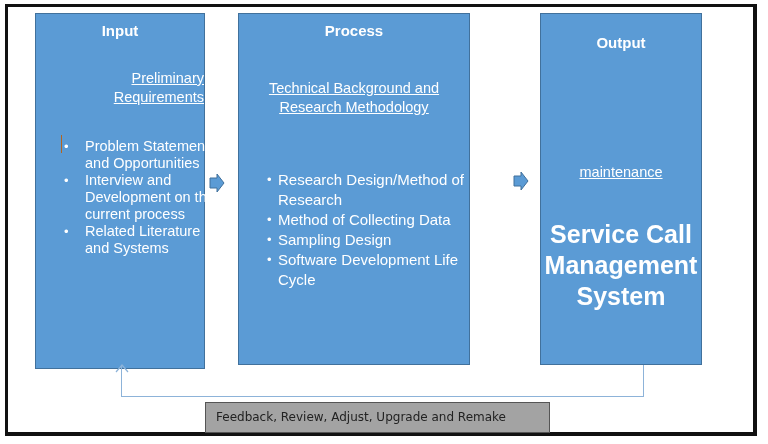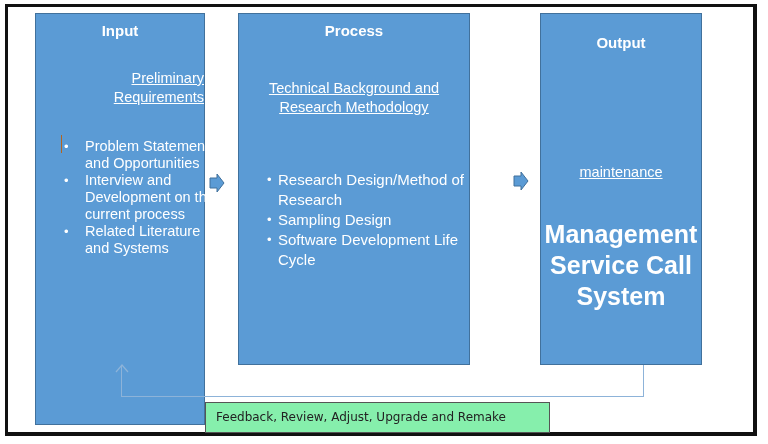--- a/index.html
+++ b/index.html
@@ -5,39 +5,39 @@
     html, body { margin: 0; padding: 0; background: #ffffff; }
     body { width: 768px; height: 444px; position: relative; overflow: hidden; font-family: "Liberation Sans", sans-serif; }
     .frame { position: absolute; left: 5px; top: 4px; width: 752px; height: 432px; border: 3px solid #111111; border-right-width: 4px; border-bottom-width: 4px; box-sizing: border-box; background: #ffffff; }
     .box { position: absolute; background: #5b9bd5; border: 1px solid #41719c; box-sizing: border-box; color: #ffffff; }
     .box-title { position: absolute; left: 0; right: 0; text-align: center; font-weight: bold; font-size: 15px; }
     .box-sub { position: absolute; left: 0; right: 0; text-align: center; font-size: 14.5px; line-height: 19px; }
     .box-sub span { text-decoration: underline; }
     ul.blist { position: absolute; margin: 16px; padding: 0; list-style: none; font-size: 14.5px; line-height: 17px; }
     ul.blist li { position: relative; }
     ul.blist li::before { content: "\2022"; position: absolute; font-size: 13px; }
-    #input-box { left: 35px; top: 13px; width: 170px; height: 412px; }
+    #input-box { left: 35px; top: 13px; width: 170px; height: 356px; }
     #input-box .box-title { top: 8px; }
     #input-box .box-sub { top: 55px; text-align: right; }
     #input-box ul.blist { left: 33px; top: 108px; width: 134px; }
     #input-box ul.blist li::before { left: -21px; }
     #process-box { left: 238px; top: 13px; width: 232px; height: 352px; padding-left: 6px; }
     #process-box .box-title { top: 8px; }
     #process-box .box-sub { top: 65px; text-decoration: underline; }
     #process-box ul.blist { left: 23px; top: 140px; width: 205px; font-size: 15px; line-height: 20px; }
     #process-box ul.blist li::before { left: -11px; }
     #output-box { left: 540px; top: 13px; width: 162px; height: 352px; }
     #output-box .box-title { top: 20px; }
     #output-box .box-sub { top: 111px; }
     #output-box .big-title { position: absolute; left: 0; right: 0; top: 205px; text-align: center; font-weight: bold; font-size: 25px; line-height: 31px; }
     .cursor-mark { position: absolute; left: 25px; top: 121px; width: 1px; height: 18px; background: #b5651d; }
     .arrow-right { position: absolute; width: 16px; height: 20px; }
     .feedback-line { position: absolute; border: 1px solid #8db3d9; border-top: none; box-sizing: border-box; }
     .feedback-arrow { position: absolute; }
-    .feedback-box { position: absolute; left: 205px; top: 402px; width: 345px; height: 31px; border: 1px solid #555555; box-sizing: border-box; background: #86efac; font-family: "DejaVu Sans", sans-serif; font-size: 12px; color: #222222; line-height: 29px; padding-left: 10px; }
+    .feedback-box { position: absolute; left: 205px; top: 402px; width: 345px; height: 31px; border: 1px solid #555555; box-sizing: border-box; background: #a3a3a3; font-family: "DejaVu Sans", sans-serif; font-size: 12px; color: #222222; line-height: 29px; padding-left: 10px; }
   </style>
 </head>
 <body>
 
 <div class="frame"></div>
 
 <div class="box" id="input-box">
   <div class="box-title">Input</div>
   <div class="box-sub">
     <span>Preliminary</span><br>
@@ -56,39 +56,40 @@
 </svg>
 
 <div class="box" id="process-box">
   <div class="box-title">Process</div>
   <div class="box-sub">
     <span>Technical Background and</span><br>
     <span>Research Methodology</span>
   </div>
   <ul class="blist">
     <li>Research Design/Method of Research</li>
+    <li>Method of Collecting Data</li>
     <li>Sampling Design</li>
     <li>Software Development Life Cycle</li>
   </ul>
 </div>
 
 <svg class="arrow-right" style="left:513px; top:171px;" viewBox="0 0 16 20">
   <polygon points="1,5 8,5 8,1 15,10 8,19 8,15 1,15" fill="#5b9bd5" stroke="#41719c" stroke-width="1"></polygon>
 </svg>
 
 <div class="box" id="output-box">
   <div class="box-title">Output</div>
   <div class="box-sub">
     <br>
     <br>
     <span>maintenance</span>
   </div>
   <div class="big-title">
+    <div>Service Call</div>
     <div>Management</div>
-    <div>Service Call</div>
     <div>System</div>
   </div>
 </div>
 
 <div class="feedback-line" style="left:121px; top:365px; width:523px; height:32px;"></div>
 <svg class="feedback-arrow" style="left:115px; top:364px;" width="14" height="14" viewBox="0 0 14 14">
   <polyline points="1,8 7,1 13,8" fill="none" stroke="#8db3d9" stroke-width="1.2"></polyline>
 </svg>
 
 <div class="feedback-box">Feedback, Review, Adjust, Upgrade and Remake</div>

